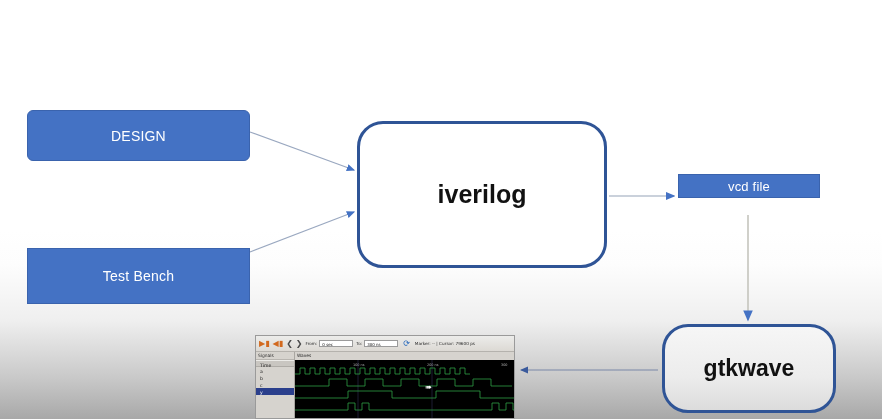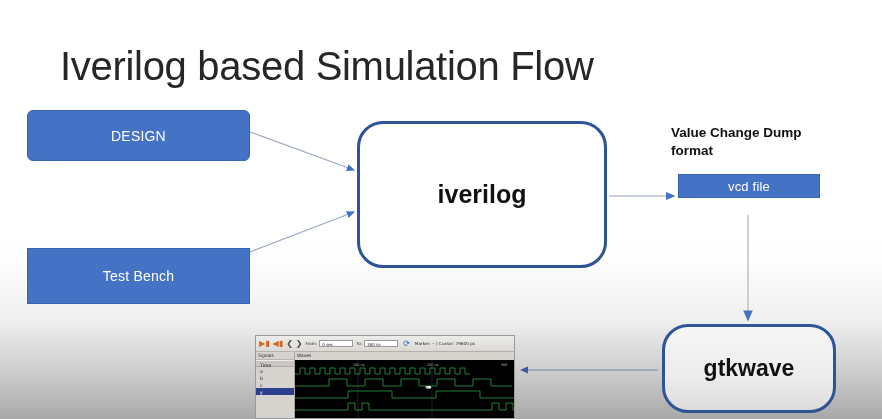--- a/index.html
+++ b/index.html
@@ -195,21 +195,20 @@
     line-height: 1;
   }
 </style>
 </head>
 <body>
 
 <div id="slide">
 
   <div class="bg-gradient"></div>
 
-  <div class="title">Iverilog based Simulation Flow</div>
 
   <svg id="connectors" viewBox="0 0 882 419" xmlns="http://www.w3.org/2000/svg">
     <defs>
       <marker id="ah" markerWidth="7" markerHeight="7" refX="6" refY="3" orient="auto">
         <path d="M0,0 L7,3 L0,6 z" fill="#4472C4"></path>
       </marker>
       <marker id="ahl" markerWidth="7" markerHeight="7" refX="6" refY="3" orient="auto">
         <path d="M0,0 L7,3 L0,6 z" fill="#3a5a9c"></path>
       </marker>
     </defs>
@@ -226,21 +225,20 @@
   </svg>
 
   <div id="design-box" class="blue-box">
     <span>DESIGN</span>
   </div>
 
   <div id="testbench-box" class="blue-box">
     <span>Test Bench</span>
   </div>
 
-  <div class="vcd-label">Value Change Dump format</div>
 
   <div id="vcd-box" class="blue-box">
     <span>vcd file</span>
   </div>
 
   <div id="iverilog-box" class="round-box">
     <span>iverilog</span>
   </div>
 
   <div id="gtkwave-box" class="round-box">

